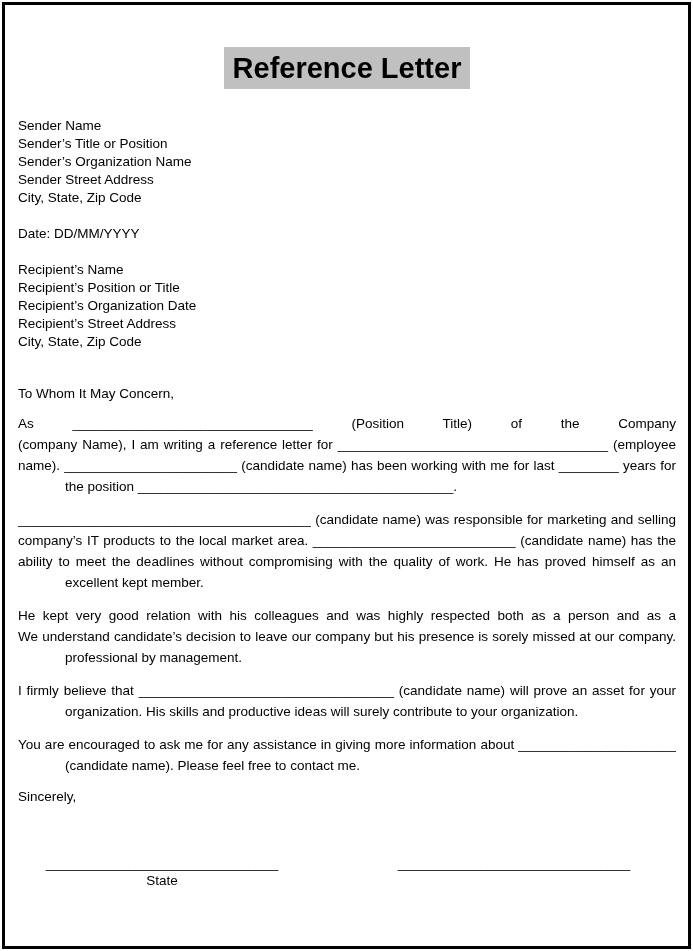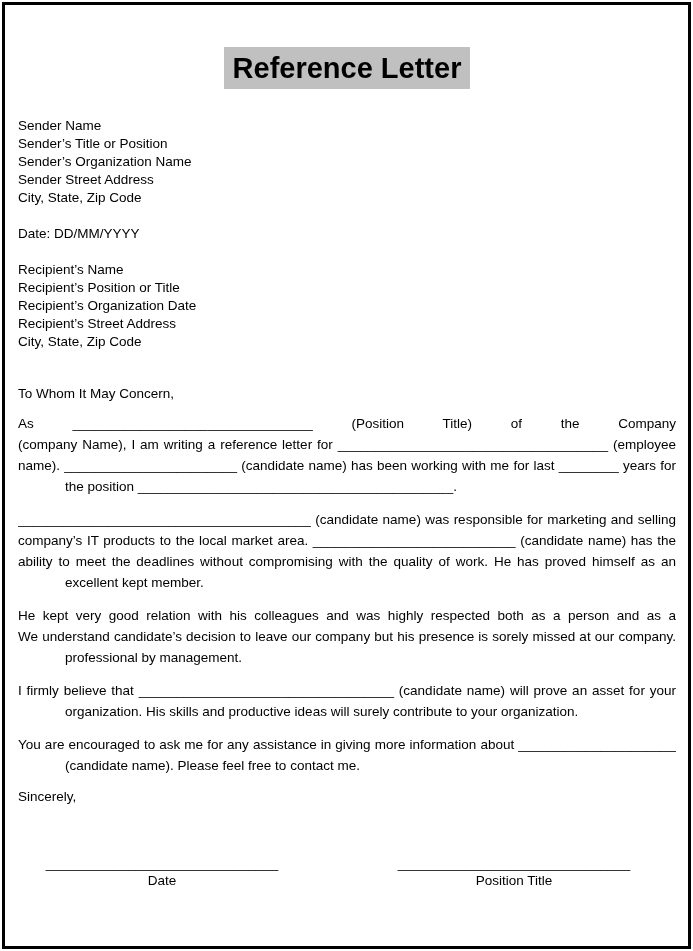--- a/index.html
+++ b/index.html
@@ -141,22 +141,21 @@
     <div class="para">
       <div class="jline">You are encouraged to ask me for any assistance in giving more information about _____________________</div>
       <div class="lline">(candidate name). Please feel free to contact me.</div>
     </div>
 
     <div class="closing">Sincerely,</div>
 
     <div class="sig-row">
       <div class="sig-col sig-left">
         <div class="sig-rule">_______________________________</div>
-        <div class="sig-label">Date</div>
+        <div class="sig-label">State</div>
       </div>
       <div class="sig-col sig-right">
         <div class="sig-rule">_______________________________</div>
-        <div class="sig-label">Position Title</div>
       </div>
     </div>
 
   </div>
 </div>
 
 </body></html>

